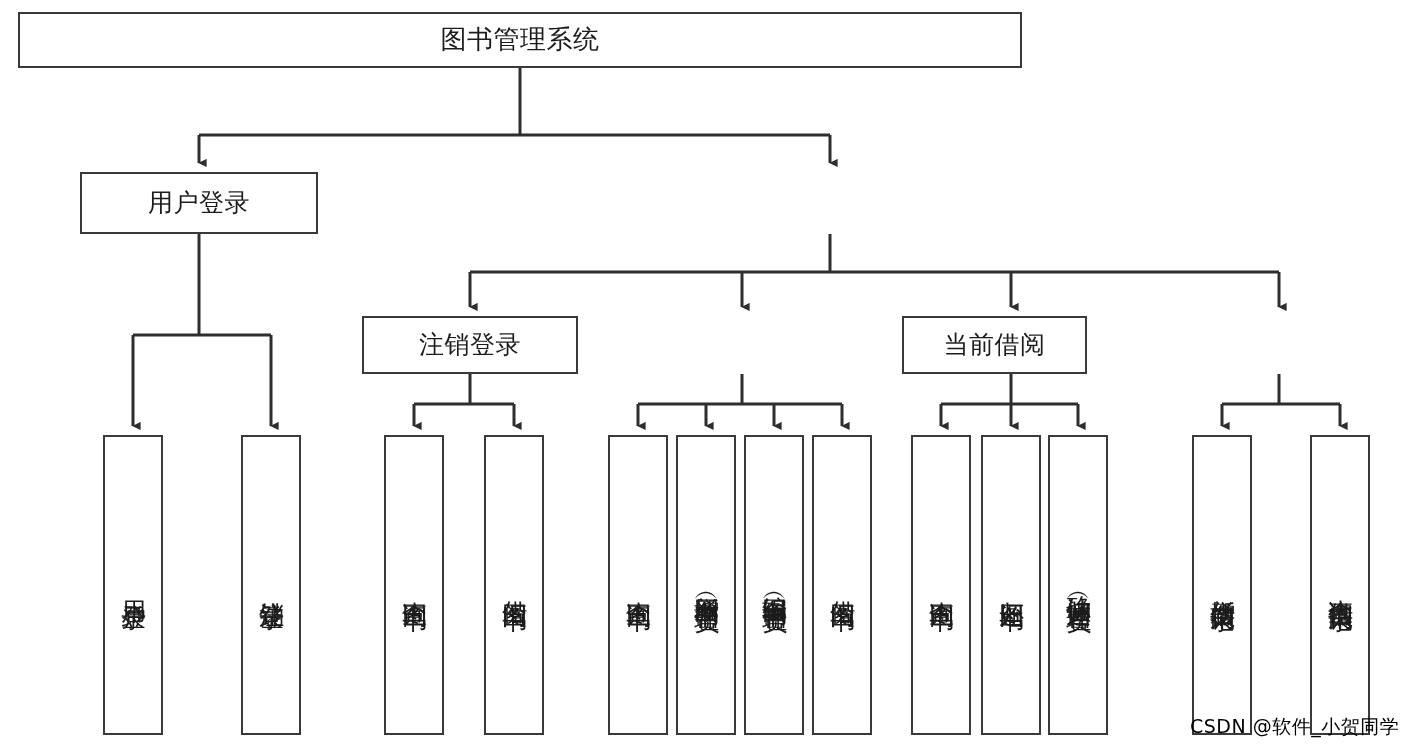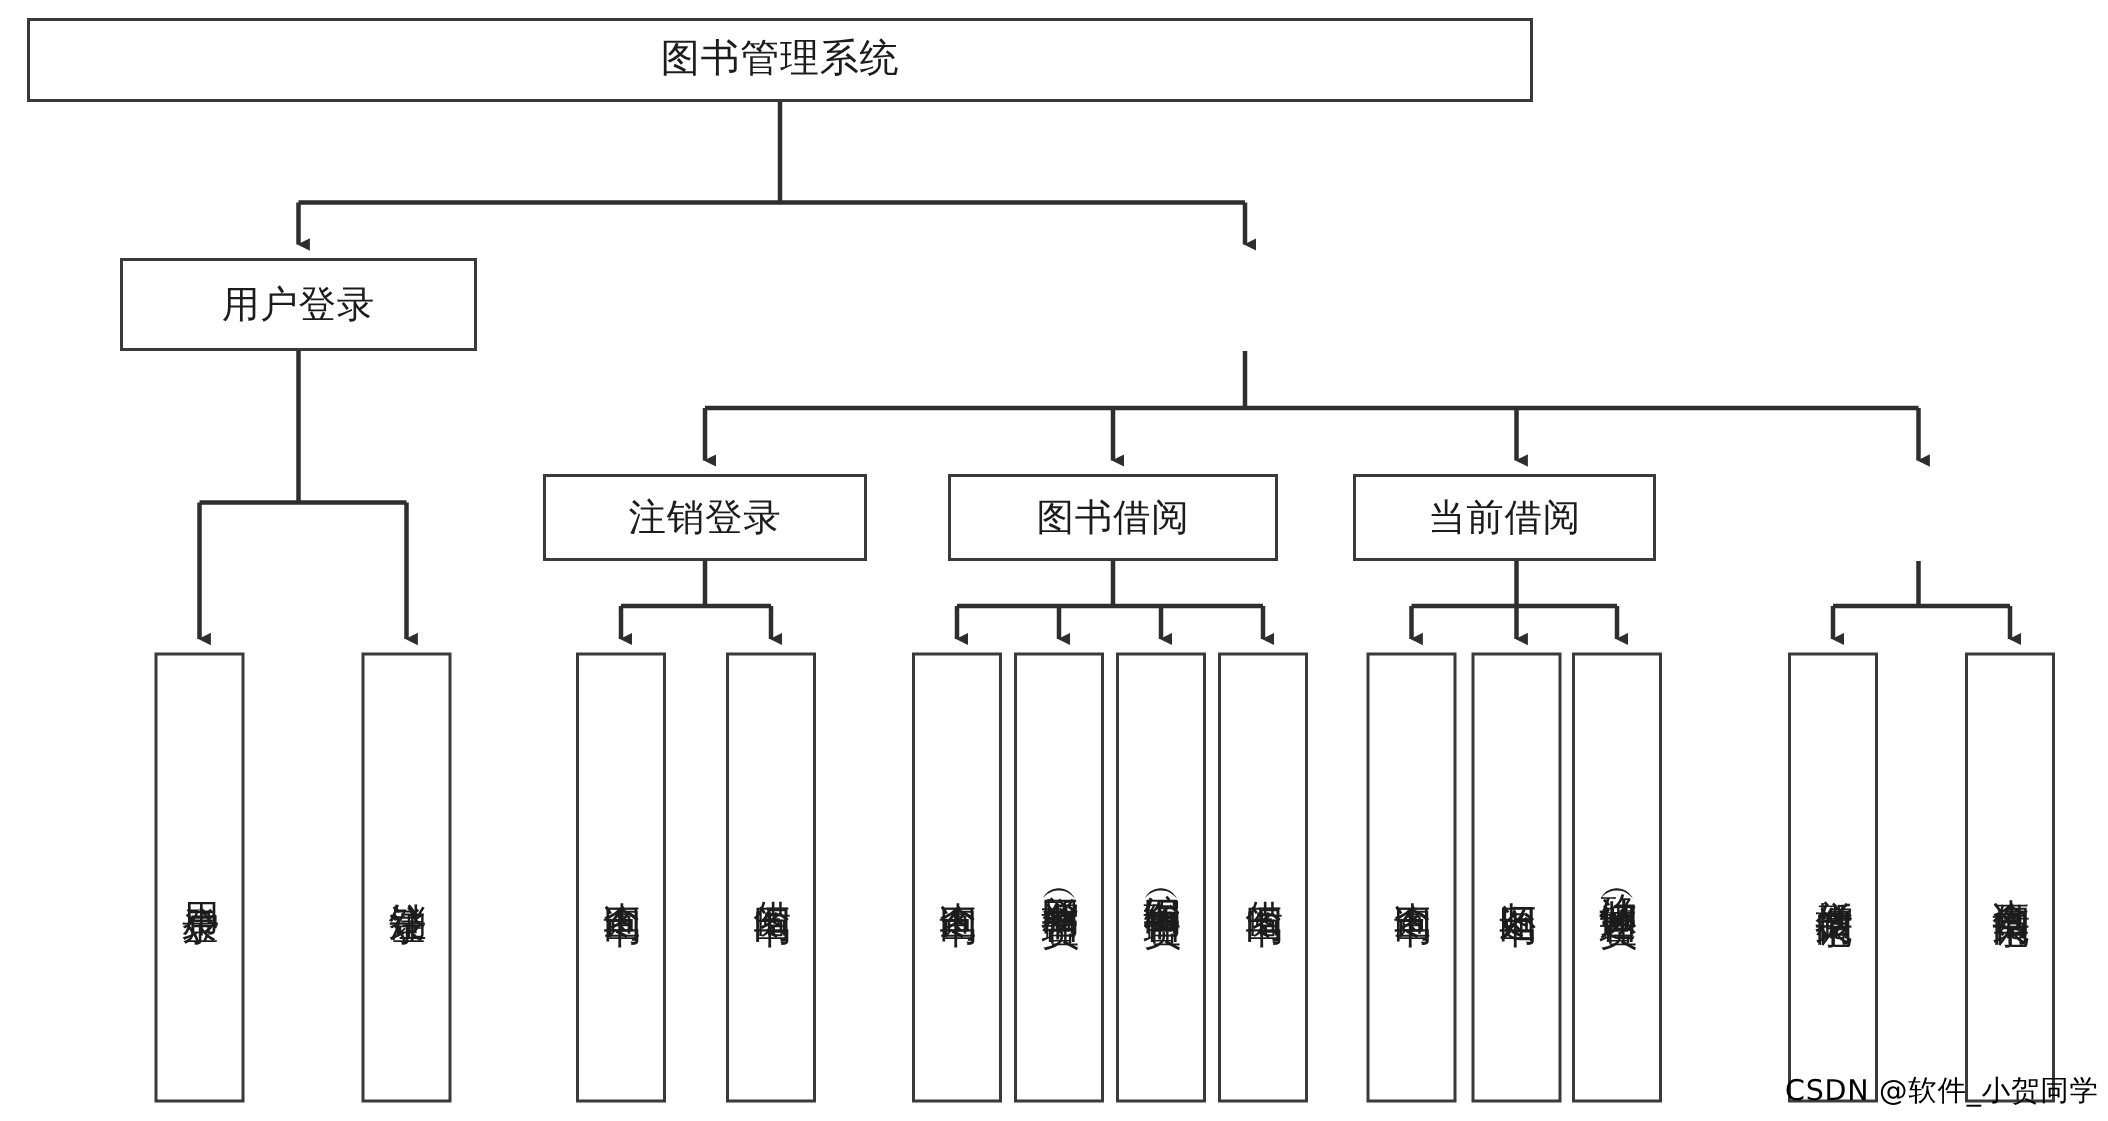--- a/index.html
+++ b/index.html
@@ -128,25 +128,22 @@
 
   <div class="node horiz" style="left:80px; top:172px; width:238px; height:62px;">
     <span class="node-label">用户登录</span>
   </div>
 
 
   <div class="node horiz" style="left:362px; top:316px; width:216px; height:58px;">
     <span class="node-label">注销登录</span>
   </div>
 
-  <div class="node horiz" style="left:632px; top:316px; width:220px; height:58px;">
-    <span class="node-label">图书借阅</span>
-  </div>
 
-  <div class="node horiz" style="left:902px; top:316px; width:202px; height:58px;">
+  <div class="node horiz" style="left:902px; top:316px; width:185px; height:58px;">
     <span class="node-label">当前借阅</span>
   </div>
 
 
   <div class="node vert" style="left:103px; top:435px; width:60px; height:300px;">
     <span class="node-label">用户登录</span>
   </div>
   <div class="node vert" style="left:241px; top:435px; width:60px; height:300px;">
     <span class="node-label">注销登录</span>
   </div>

